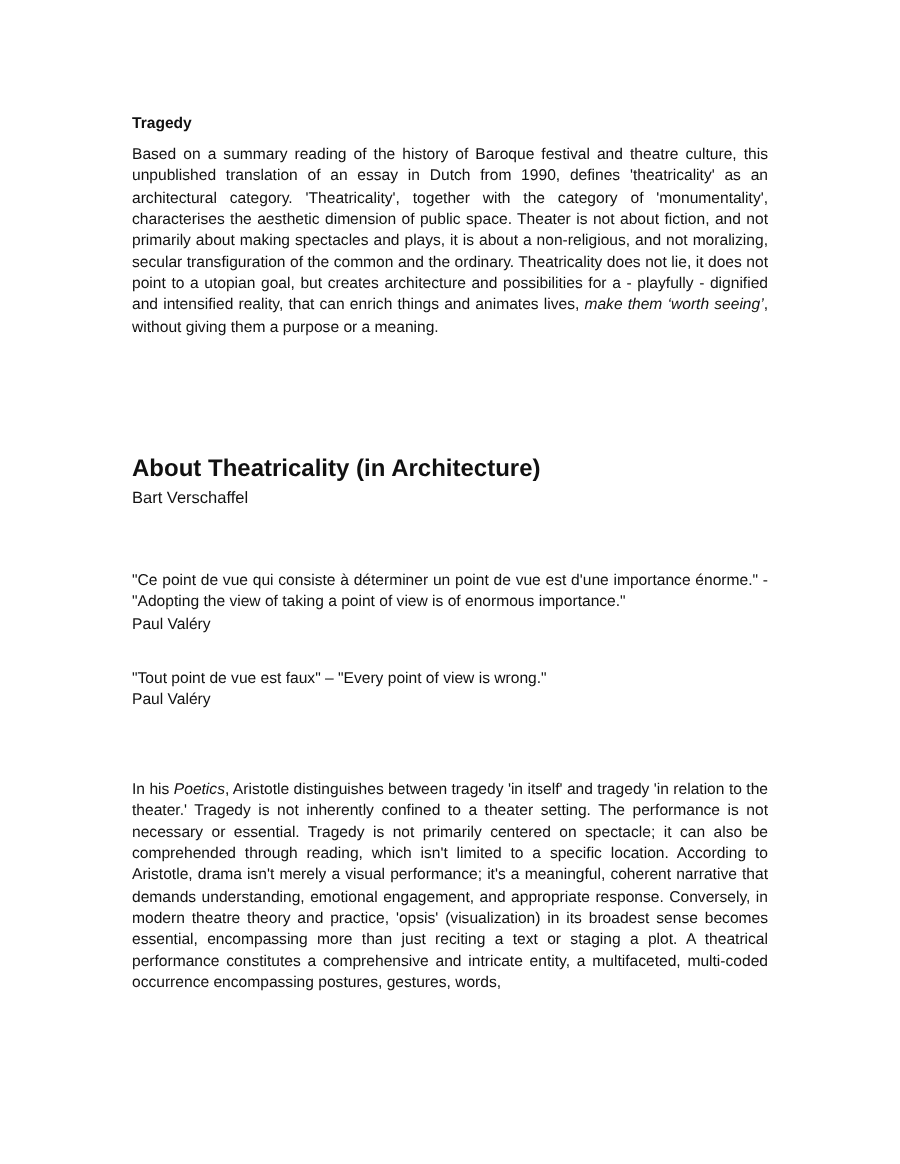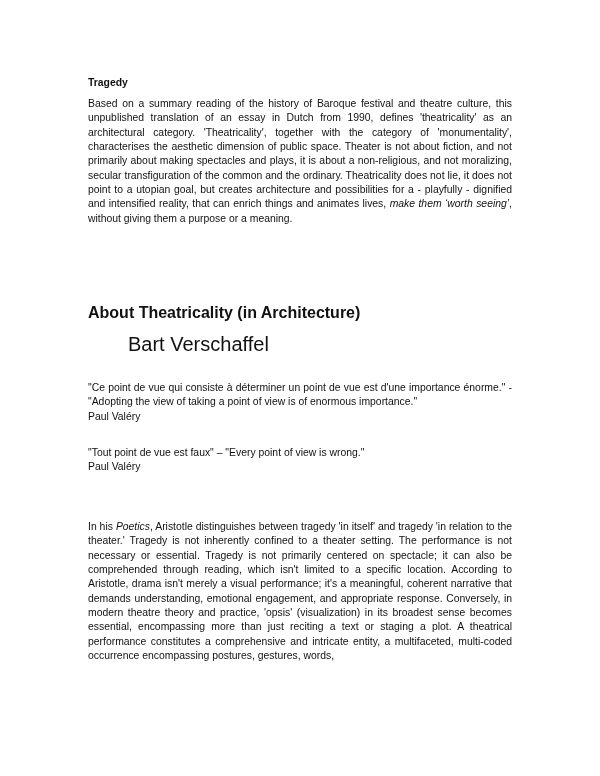--- a/index.html
+++ b/index.html
@@ -5,21 +5,21 @@
     html, body { margin: 0; padding: 0; background: #ffffff; }
     body { width: 600px; height: 776px; overflow: hidden; position: relative; }
     .page {
       position: absolute; left: 88px; top: 0; width: 424px;
       font-family: "Liberation Sans", sans-serif; color: #111;
       font-size: 10.4px; line-height: 14.35px;
     }
     .abstract-title { position: absolute; top: 76px; left: 0; font-weight: bold; font-size: 10.4px; }
     .abstract-body { position: absolute; top: 97px; left: 0; width: 424px; text-align: justify; }
     .title { position: absolute; top: 292px; left: 0; font-weight: bold; font-size: 16px; line-height: 20px; white-space: nowrap; margin-top: 11px; }
-    .author { position: absolute; top: 334px; left: 0; font-size: 20px; line-height: 20px; white-space: nowrap; margin-left: 40px; }
+    .author { position: absolute; top: 322px; left: 0; font-size: 11px; line-height: 20px; white-space: nowrap; }
     .quote1 { position: absolute; top: 381px; left: 0; width: 424px; text-align: justify; }
     .quote2 { position: absolute; top: 446px; left: 0; width: 424px; }
     .body-para { position: absolute; top: 520px; left: 0; width: 424px; text-align: justify; }
     p { margin: 0; }
     em { font-style: italic; }
   </style>
 </head>
 <body>
 
 <div class="page">

